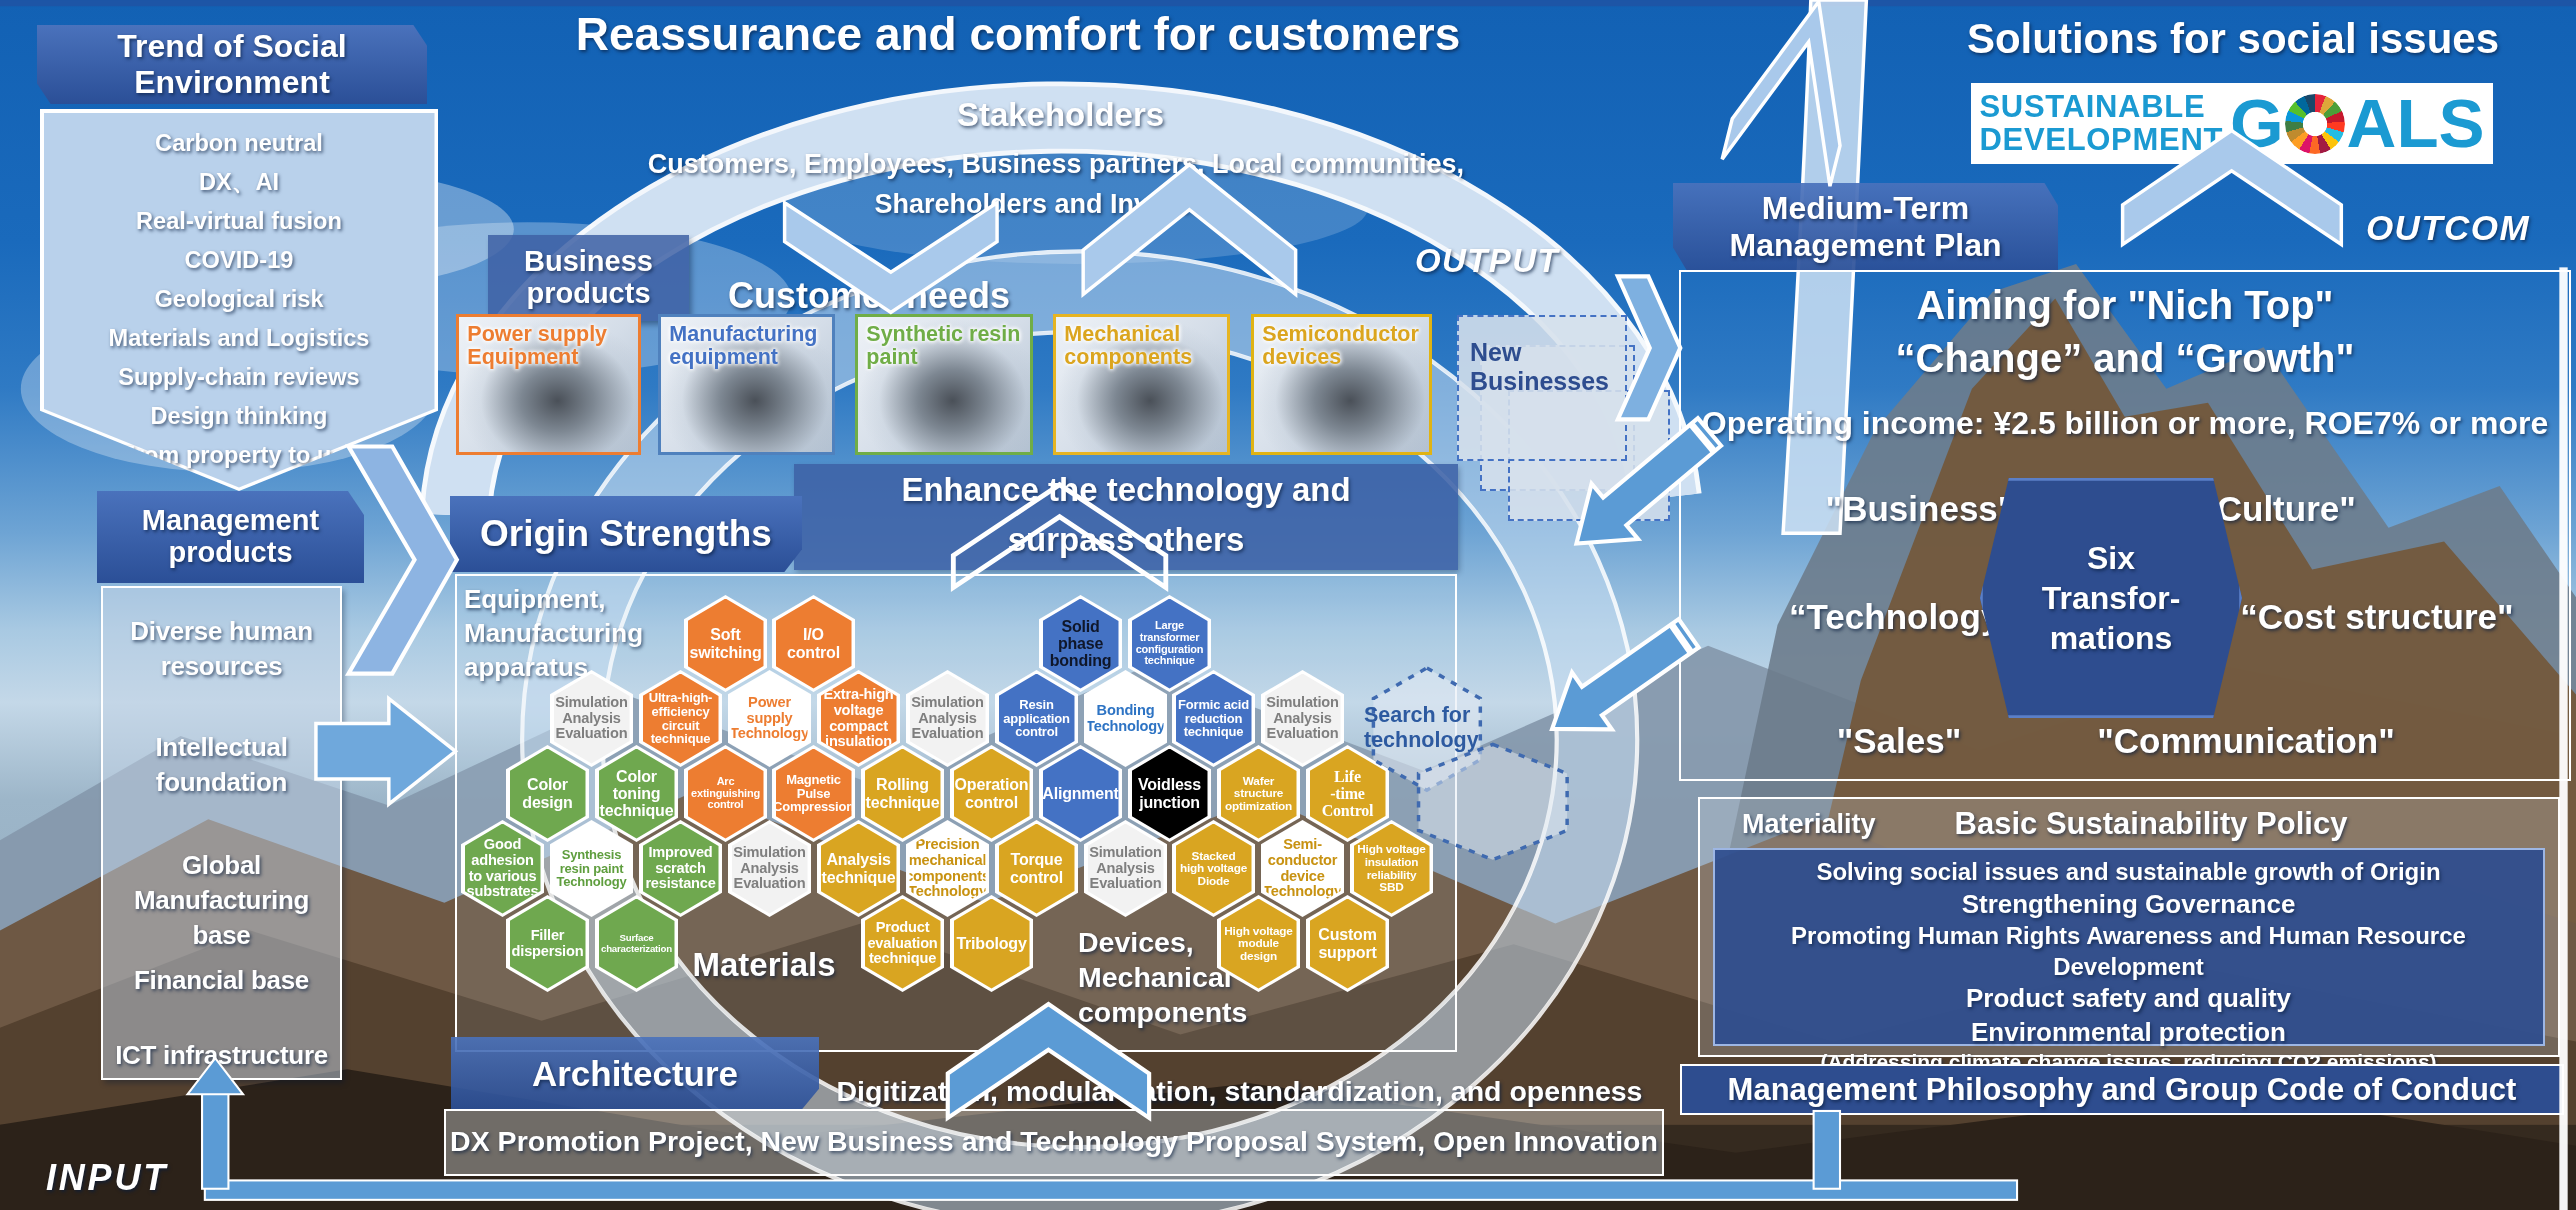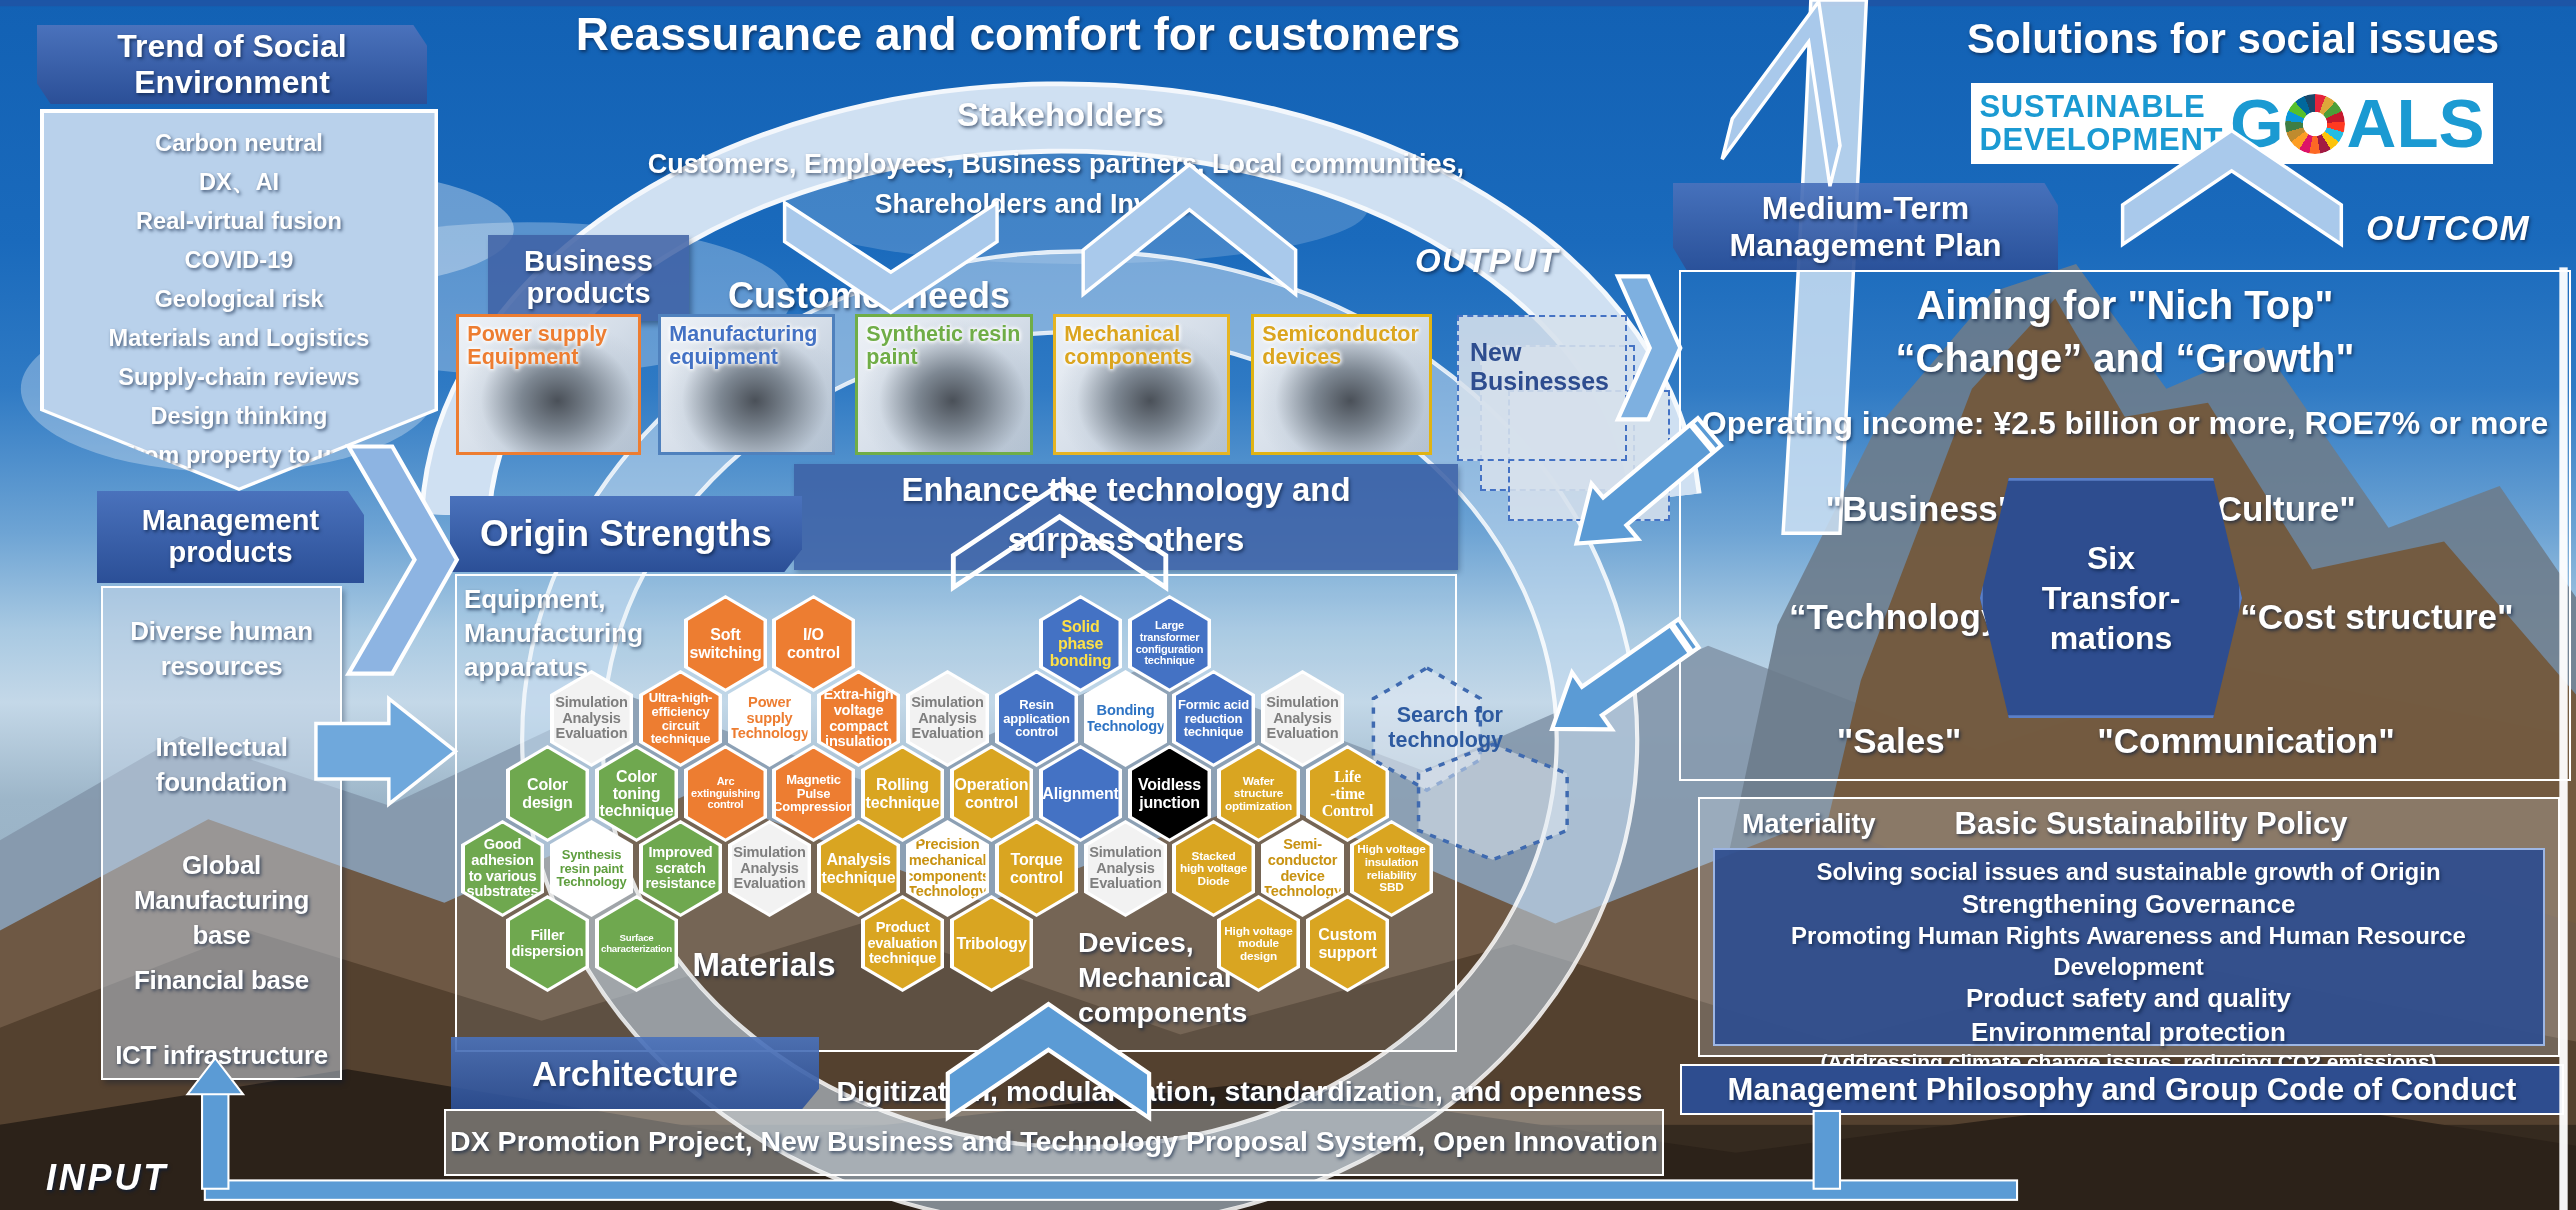--- a/index.html
+++ b/index.html
@@ -156,21 +156,21 @@
   <div id="hexes">
       <div class="hex" style="left: 684px; top: 595px;">
         <div class="in" style="background: rgb(237, 125, 49); color: rgb(255, 255, 255); font-size: 16px;">Soft
 switching</div>
       </div>
       <div class="hex" style="left: 772px; top: 595px;">
         <div class="in" style="background: rgb(237, 125, 49); color: rgb(255, 255, 255); font-size: 16px;">I/O
 control</div>
       </div>
       <div class="hex" style="left: 1039px; top: 595px;">
-        <div class="in" style="background: rgb(68, 114, 196); color: #fde047; font-size: 16px;">Solid
+        <div class="in" style="background: rgb(68, 114, 196); color: #0f172a; font-size: 16px;">Solid
 phase
 bonding</div>
       </div>
       <div class="hex" style="left: 1128px; top: 595px;">
         <div class="in" style="background: rgb(68, 114, 196); color: rgb(255, 255, 255); font-size: 11px;">Large
 transformer
 configuration
 technique</div>
       </div>
       <div class="hex" style="left: 550px; top: 670px;">
@@ -344,21 +344,21 @@
       <div class="hex" style="left: 1306px; top: 895px;">
         <div class="in" style="background: rgb(217, 165, 33); color: rgb(255, 255, 255); font-size: 16px;">Custom
 support</div>
       </div>
     </div>
 
   <svg class="layer" width="2576" height="1211" viewBox="0 0 3710 1744">
     <polygon points="2055,962 2132,1006 2132,1094 2055,1138 1978,1094 1978,1006" fill="rgba(228,235,244,0.55)" stroke="#3f6ab0" stroke-width="5" stroke-dasharray="9 11"></polygon>
     <polygon points="2150,1072 2257,1114 2257,1196 2150,1238 2043,1196 2043,1114" fill="rgba(228,235,244,0.5)" stroke="#3f6ab0" stroke-width="5" stroke-dasharray="9 11"></polygon>
   </svg>
-  <div class="abs" style="left:1364px;top:703px;width:139px;text-align:right;color:#2D5AA0;font-weight:bold;font-size:21.5px;line-height:1.15;white-space:pre-line;">Search for
+  <div class="abs" style="left:1364px;top:703px;width:139px;text-align:left;color:#2D5AA0;font-weight:bold;font-size:21.5px;line-height:1.15;white-space:pre-line;">Search for
 technology</div>
 
   <div class="abs banner chamfer2" style="left:451px;top:1037px;width:368px;height:74px;font-size:35px;background:linear-gradient(180deg,rgba(74,114,188,0.9),rgba(43,79,151,0.9));">
     <span class="shadowtx">Architecture</span>
   </div>
   <div class="abs shadowtx" style="left:823px;top:1075px;width:833px;text-align:center;color:#fff;font-weight:bold;font-size:28.5px;">Digitization, modularization, standardization, and openness</div>
   <div class="abs" style="left:444px;top:1109px;width:1216px;height:63px;background:rgba(240,245,250,0.35);border:2.1px solid #fff;">
     <div class="abs shadowtx" style="left:0;top:14px;width:100%;text-align:center;color:#fff;font-weight:bold;font-size:28.5px;">DX Promotion Project, New Business and Technology Proposal System, Open Innovation</div>
   </div>
 

